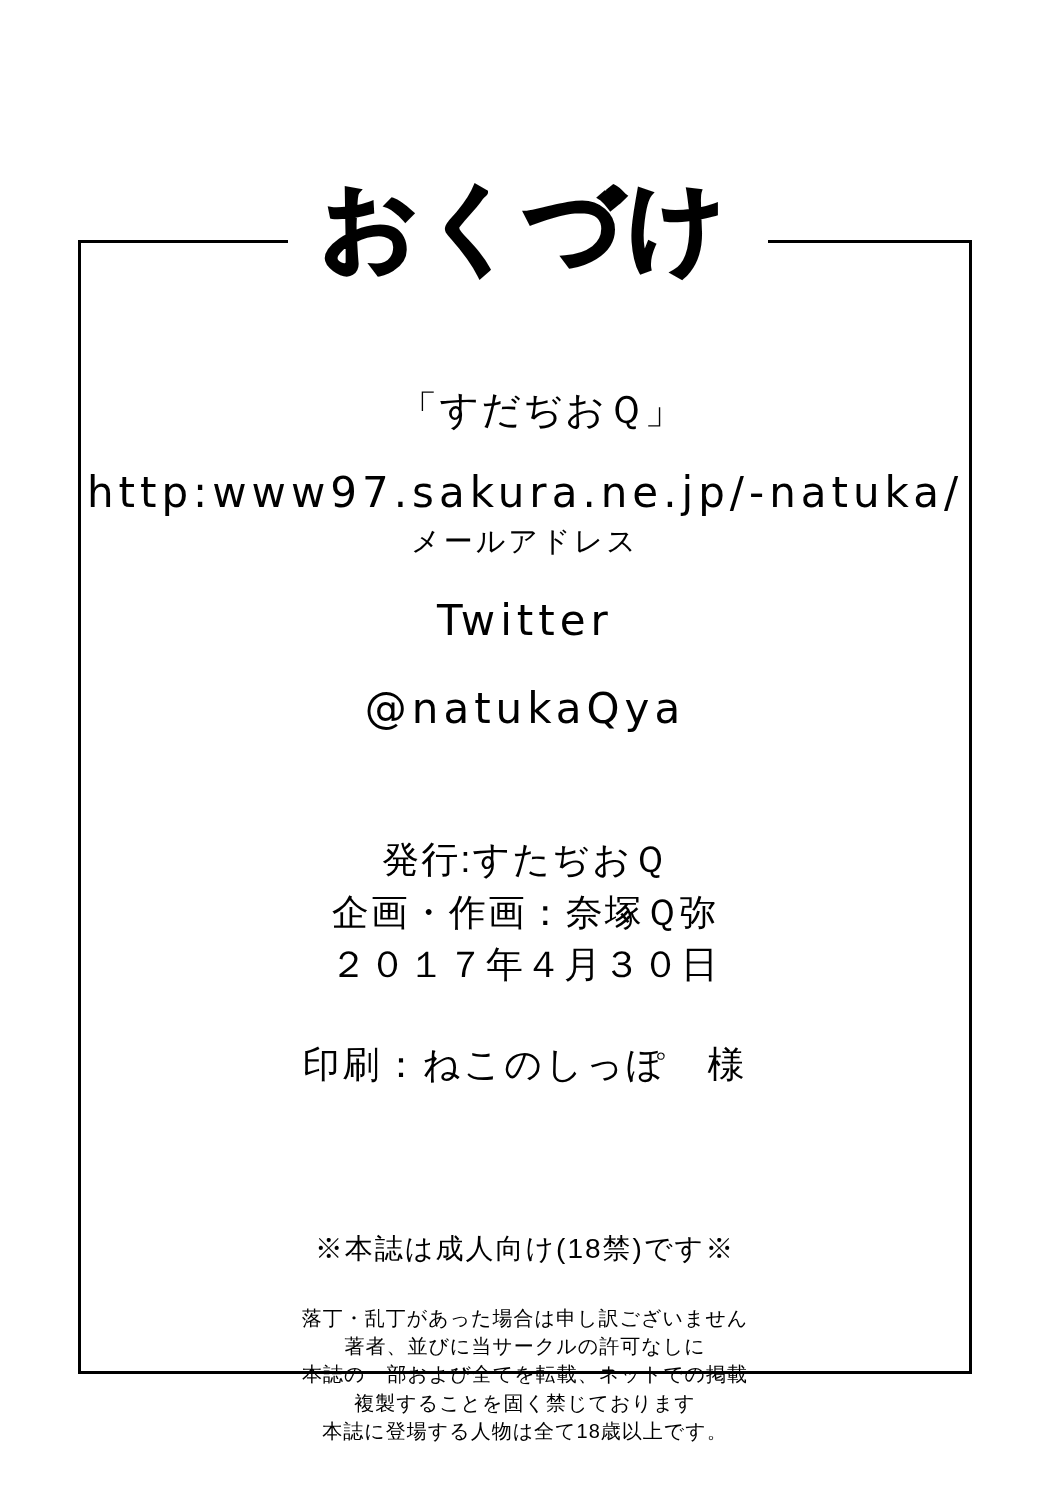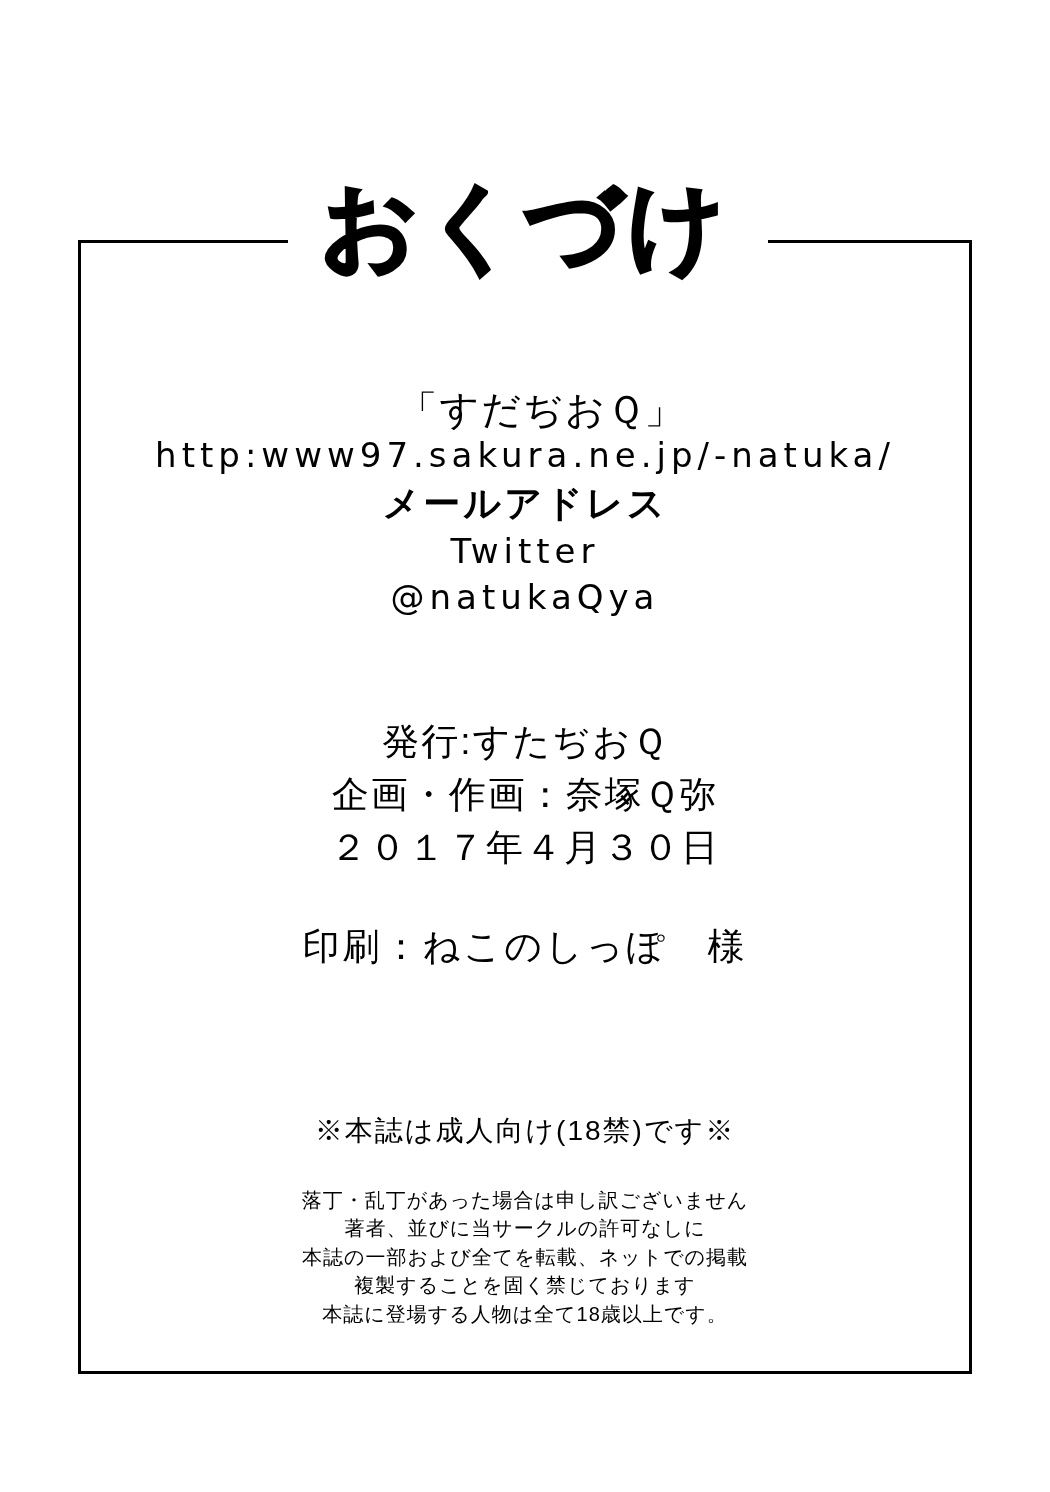--- a/index.html
+++ b/index.html
@@ -76,30 +76,30 @@
   .circle-name {
     margin-top: 148px;
     font-size: 39px;
     letter-spacing: 2px;
     line-height: 1.15;
     padding-left: 34px;
   }
 
   .mono-line {
     font-family: "DejaVu Sans", sans-serif;
-    font-size: 34px;
+    font-size: 42px;
     letter-spacing: 5px;
     line-height: 1.35;
+    margin-top: 32px;
   }
 
   .jp-line {
-    font-size: 37px;
+    font-size: 29px;
     letter-spacing: 3px;
     line-height: 1.35;
-    font-weight: bold;
   }
 
   .pub-block {
     margin-top: 96px;
   }
 
   .pub-line {
     font-size: 37px;
     letter-spacing: 2px;
     line-height: 1.42;

